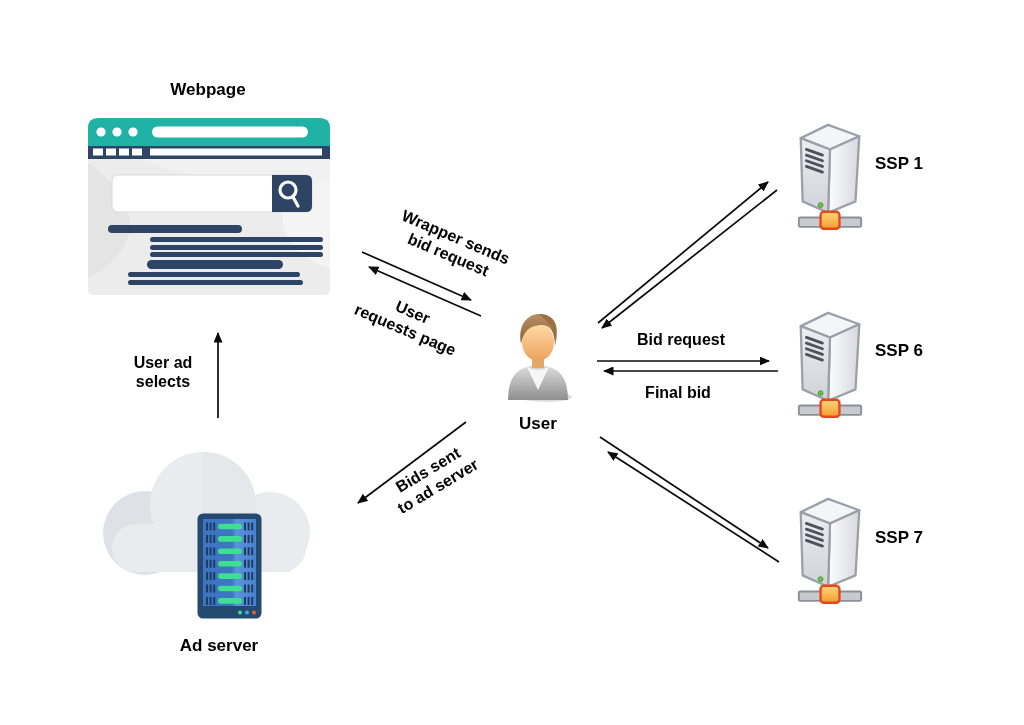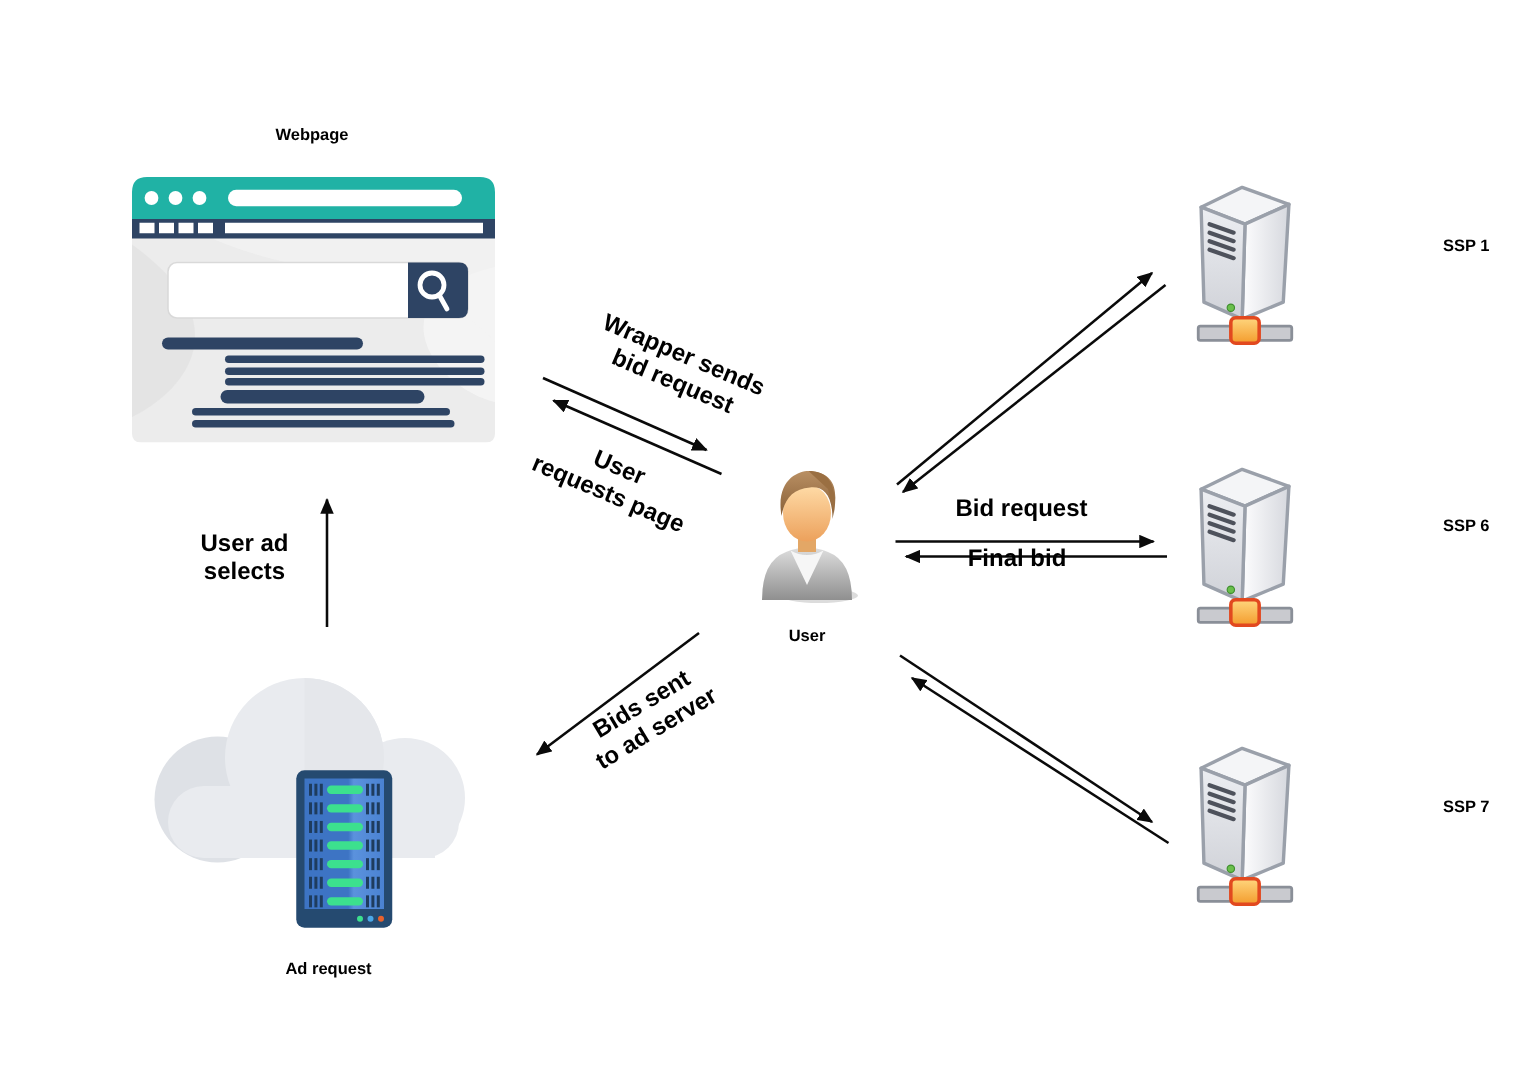--- a/index.html
+++ b/index.html
@@ -1,21 +1,21 @@
 <!DOCTYPE html>
 <html><head>
 <meta charset="utf-8">
 <style>
   html,body{margin:0;padding:0;background:#fff;}
   #canvas{position:relative;width:1024px;height:725px;background:#ffffff;overflow:hidden;
           font-family:"Liberation Sans", sans-serif;}
   .abs{position:absolute;}
-  .node-label{font-weight:bold;font-size:11px;color:#000;line-height:20px;text-align:center;}
+  .node-label{font-weight:bold;font-size:17px;color:#000;line-height:20px;text-align:center;}
   .edge-label{font-weight:bold;font-size:16px;color:#000;line-height:19px;text-align:center;}
-  .left-align{text-align:right;margin-left:38px;}
+  .left-align{text-align:left;}
   .rot23{transform:rotate(23deg);}
   .rotm31{transform:rotate(-31deg);}
   .lbl-line{display:block;}
   svg{display:block;}
 </style>
 </head>
 <body>
 
 <div id="canvas">
 
@@ -244,36 +244,36 @@
         <rect x="21" y="72.7" width="24" height="5.6" rx="2.8"></rect>
         <rect x="21" y="85.1" width="24" height="5.6" rx="2.8"></rect>
       </g>
     </g>
     <circle cx="43" cy="99.5" r="2" fill="#3ce08e"></circle>
     <circle cx="50" cy="99.5" r="2" fill="#4aa8e8"></circle>
     <circle cx="57" cy="99.5" r="2" fill="#e8622d"></circle>
   </svg>
 
   <div class="abs node-label" style="left:139px;top:636px;width:160px;">
-    <span class="lbl-line">Ad request</span>
+    <span class="lbl-line">Ad server</span>
   </div>
 
   <div class="abs edge-label rot23" style="left:367px;top:227px;width:170px;">
     <span class="lbl-line">Wrapper sends</span>
     <span class="lbl-line">bid request</span>
   </div>
 
   <div class="abs edge-label rot23" style="left:324px;top:302px;width:170px;">
     <span class="lbl-line">User</span>
     <span class="lbl-line">requests page</span>
   </div>
 
   <div class="abs edge-label" style="left:601px;top:330px;width:160px;">Bid request</div>
 
-  <div class="abs edge-label" style="left:598px;top:363px;width:160px;">Final bid</div>
+  <div class="abs edge-label" style="left:598px;top:383px;width:160px;">Final bid</div>
 
   <div class="abs edge-label" style="left:103px;top:353px;width:120px;">
     <span class="lbl-line">User ad</span>
     <span class="lbl-line">selects</span>
   </div>
 
   <div class="abs edge-label rotm31" style="left:358px;top:459px;width:150px;">
     <span class="lbl-line">Bids sent</span>
     <span class="lbl-line">to ad server</span>
   </div>

